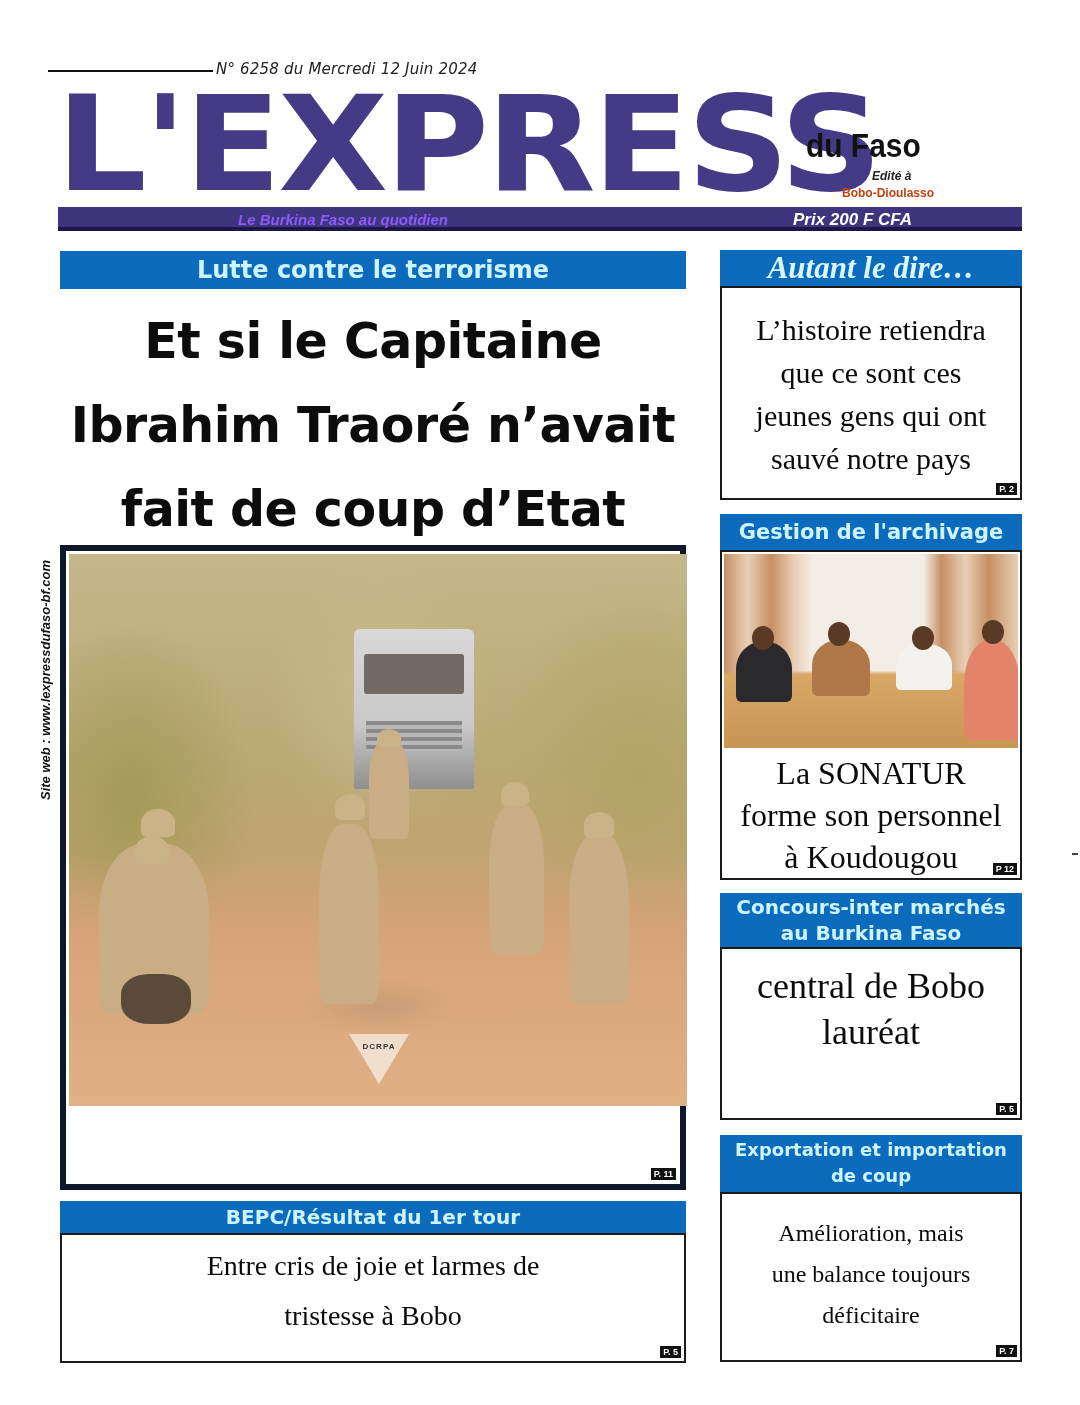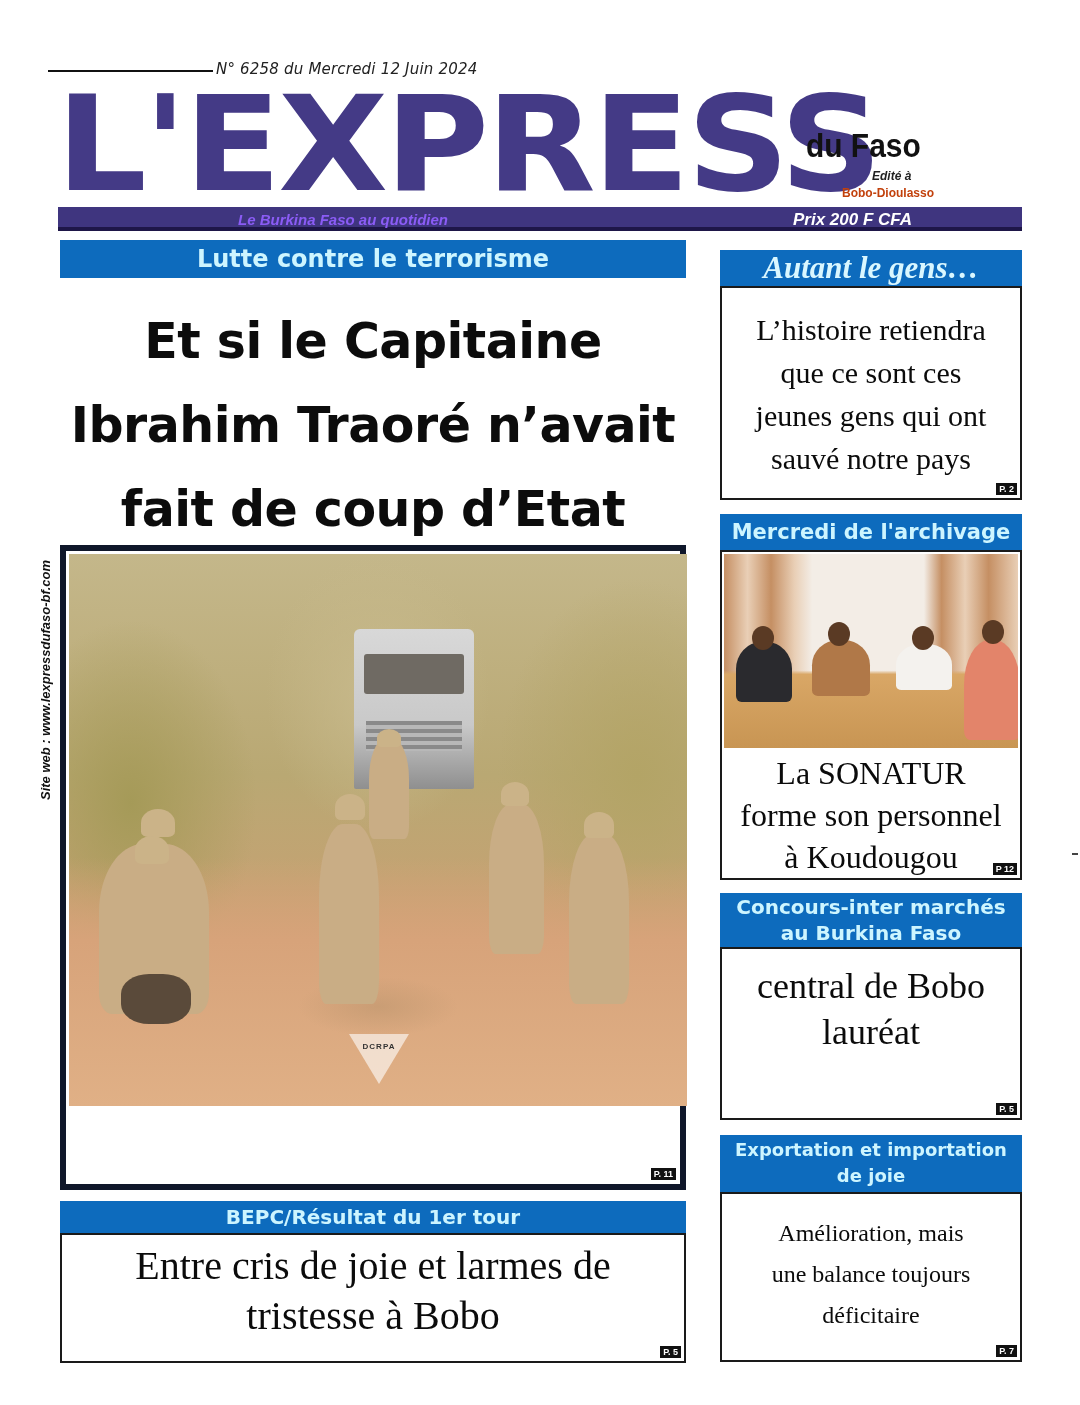--- a/index.html
+++ b/index.html
@@ -19,21 +19,21 @@
 
     
     .site-web { position: absolute; left: 38px; top: 800px; transform: rotate(-90deg); transform-origin: left top; font-style: italic; font-weight: 700; font-size: 13px; color: #111; white-space: nowrap; }
 
     
     .kicker { position: absolute; background: #0d6bbd; color: #cdf5ff; font-family: "DejaVu Sans", sans-serif; font-weight: 700; text-align: center; }
     .box { position: absolute; border: 2px solid #1a1a1a; background: #fff; }
     .page-ref { position: absolute; background: #111; color: #fff; font-weight: 700; font-size: 9px; padding: 1px 3px; line-height: 10px; }
 
     
-    .k-main { left: 60px; top: 240px; width: 626px; height: 38px; font-size: 24px; line-height: 38px; }
+    .k-main { left: 60px; top: 251px; width: 626px; height: 38px; font-size: 24px; line-height: 38px; }
     .headline { position: absolute; left: 60px; top: 300px; width: 626px; text-align: center; font-family: "DejaVu Sans", sans-serif; font-weight: 700; font-size: 49px; line-height: 84px; color: #0c0c0c; letter-spacing: -0.5px; }
     .photo-frame { position: absolute; left: 60px; top: 545px; width: 626px; height: 645px; border: 6px solid #0f172a; background: #fff; }
     .photo-main { position: absolute; left: 3px; top: 3px; width: 618px; height: 552px; overflow: hidden;
       background:
         radial-gradient(ellipse 80px 30px at 50% 82%, rgba(190,150,110,0.6), transparent),
         linear-gradient(180deg, transparent 0%, transparent 55%, #d7a37a 70%, #e0b086 100%),
         radial-gradient(ellipse 180px 260px at 10% 45%, #a59a58, transparent 70%),
         radial-gradient(ellipse 200px 280px at 92% 40%, #b3a466, transparent 70%),
         radial-gradient(ellipse 160px 200px at 50% 25%, #c7b98b, transparent 70%),
         linear-gradient(180deg, #c4b78a 0%, #b9a873 40%, #c9a072 70%, #e0b086 100%); }
@@ -44,21 +44,21 @@
     .helmet { position: absolute; background: #cbb388; border-radius: 50% 50% 20% 20%; }
     .dcrpa { position: absolute; left: 280px; top: 480px; width: 60px; height: 55px; }
     .dcrpa .tri { width: 0; height: 0; border-left: 30px solid transparent; border-right: 30px solid transparent; border-top: 50px solid rgba(255,255,255,0.6); }
     .dcrpa .lbl { position: absolute; left: 0; top: 8px; width: 60px; text-align: center; font-size: 8px; font-weight: 700; color: #333; letter-spacing: 1px; }
     .caption { position: absolute; left: 8px; top: 563px; width: 608px; font-family: "DejaVu Sans", sans-serif; font-weight: 700; font-size: 13px; line-height: 23px; color: #111; }
 
     
     .k-bepc { left: 60px; top: 1201px; width: 626px; height: 32px; font-size: 20px; line-height: 32px; }
     .box-bepc { left: 60px; top: 1233px; width: 626px; height: 130px; }
     .serif-big { font-family: "Liberation Serif", serif; color: #0b0b0b; text-align: center; }
-    .bepc-head { position: absolute; left: 0; top: 6px; width: 100%; font-size: 40px; line-height: 50px; }
+    .bepc-head { position: absolute; left: 0; top: 6px; width: 100%; font-size: 28px; line-height: 50px; }
 
     
     .k-autant { left: 720px; top: 250px; width: 302px; height: 36px; font-family: "Liberation Serif", serif; font-style: italic; font-size: 31px; line-height: 36px; color: #d9f7ff; }
     .box-autant { left: 720px; top: 286px; width: 302px; height: 214px; }
     .autant-text { position: absolute; left: 0; top: 20px; width: 100%; font-size: 30px; line-height: 43px; }
 
     .k-archiv { left: 720px; top: 514px; width: 302px; height: 36px; font-size: 21px; line-height: 36px; }
     .box-archiv { left: 720px; top: 550px; width: 302px; height: 330px; }
     .photo-meeting { position: absolute; left: 2px; top: 2px; width: 294px; height: 194px; overflow: hidden;
       background:
@@ -128,32 +128,32 @@
 
 <div class="kicker k-bepc">BEPC/Résultat du 1er tour</div>
 <div class="box box-bepc">
   <div class="bepc-head serif-big">
     <div>Entre cris de joie et larmes de</div>
     <div>tristesse à Bobo</div>
   </div>
   <div class="page-ref" style="right:3px;bottom:3px;">P. 5</div>
 </div>
 
-<div class="kicker k-autant">Autant le gens…</div>
+<div class="kicker k-autant">Autant le dire…</div>
 <div class="box box-autant">
   <div class="autant-text serif-big">
     <div>L’histoire retiendra</div>
     <div>que ce sont ces</div>
     <div>jeunes gens qui ont</div>
     <div>sauvé notre pays</div>
   </div>
   <div class="page-ref" style="right:3px;bottom:3px;">P. 2</div>
 </div>
 
-<div class="kicker k-archiv">Mercredi de l'archivage</div>
+<div class="kicker k-archiv">Gestion de l'archivage</div>
 <div class="box box-archiv">
   <div class="photo-meeting">
     <div class="person" style="left:12px;top:88px;width:56px;height:60px;background:#2a2a2e;"></div>
     <div class="head" style="left:28px;top:72px;width:22px;height:24px;"></div>
     <div class="person" style="left:88px;top:86px;width:58px;height:56px;background:#b07848;"></div>
     <div class="head" style="left:104px;top:68px;width:22px;height:24px;"></div>
     <div class="person" style="left:172px;top:90px;width:56px;height:46px;background:#f4f2ee;"></div>
     <div class="head" style="left:188px;top:72px;width:22px;height:24px;"></div>
     <div class="person" style="left:240px;top:86px;width:56px;height:100px;background:#e3846a;"></div>
     <div class="head" style="left:258px;top:66px;width:22px;height:24px;"></div>
@@ -175,21 +175,21 @@
 <div class="box box-concours">
   <div class="concours-text serif-big">
     <div>central de Bobo</div>
     <div>lauréat</div>
   </div>
   <div class="page-ref" style="right:3px;bottom:3px;">P. 5</div>
 </div>
 
 <div class="kicker k-export">
   <div>Exportation et importation</div>
-  <div>de joie</div>
+  <div>de coup</div>
 </div>
 <div class="box box-export">
   <div class="export-text serif-big">
     <div>Amélioration, mais</div>
     <div>une balance toujours</div>
     <div>déficitaire</div>
   </div>
   <div class="page-ref" style="right:3px;bottom:3px;margin-top:20px;">P. 7</div>
 </div>
 

